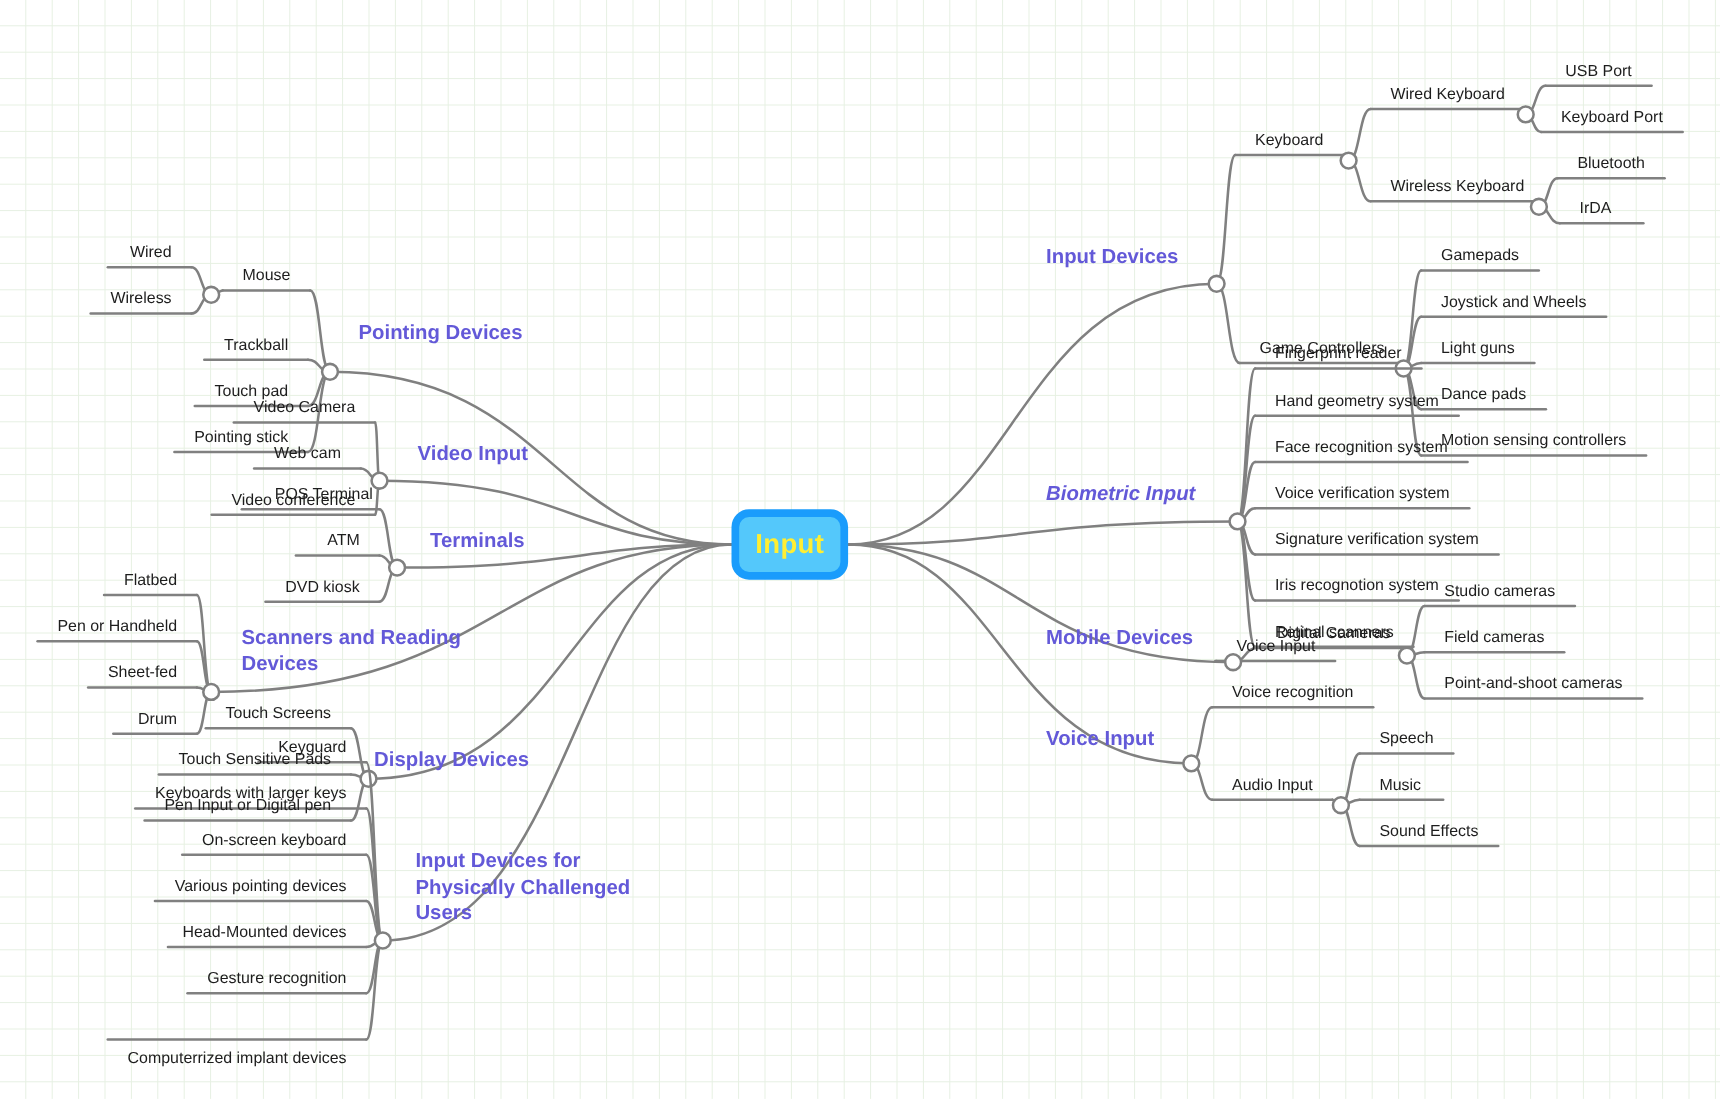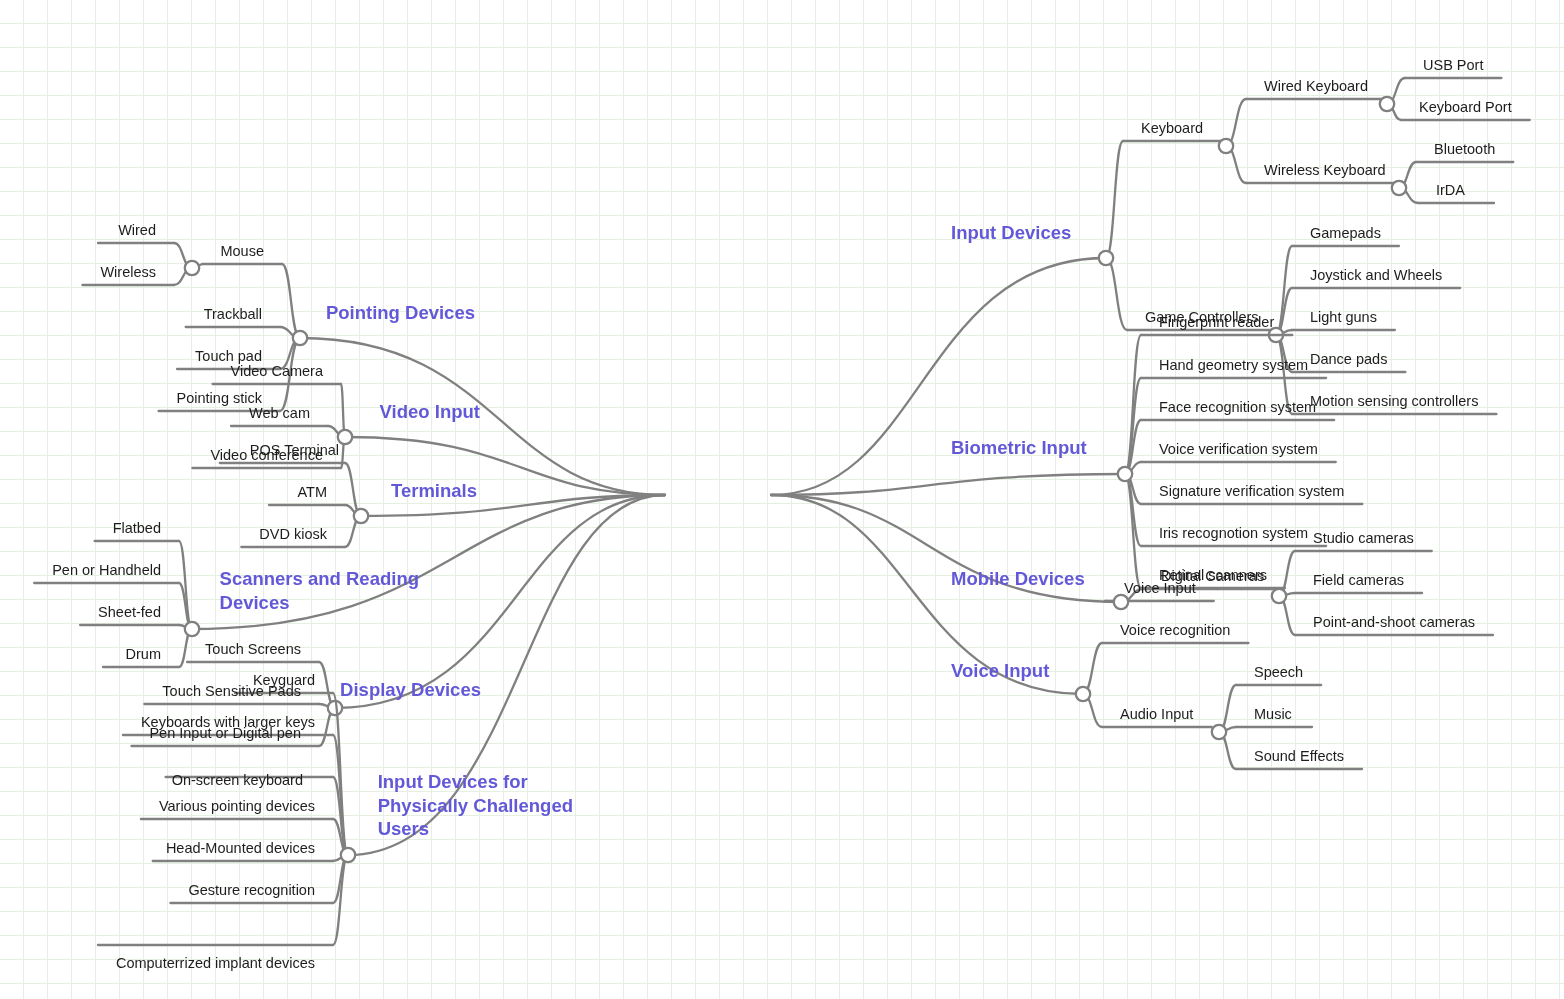--- a/index.html
+++ b/index.html
@@ -216,57 +216,60 @@
       <path d="M 348 855 C 340.2 855, 340.8 819, 333 819" fill="none" stroke="#808080" stroke-width="2.3" stroke-linecap="round"></path>
       <path d="M 333 861 L 152.703125 861" fill="none" stroke="#808080" stroke-width="2.3" stroke-linecap="round"></path>
       <path d="M 348 855 C 340.2 855, 340.8 861, 333 861" fill="none" stroke="#808080" stroke-width="2.3" stroke-linecap="round"></path>
       <path d="M 333 903 L 170.453125 903" fill="none" stroke="#808080" stroke-width="2.3" stroke-linecap="round"></path>
       <path d="M 348 855 C 340.2 855, 340.8 903, 333 903" fill="none" stroke="#808080" stroke-width="2.3" stroke-linecap="round"></path>
       <path d="M 333 945 L 97.9375 945" fill="none" stroke="#808080" stroke-width="2.3" stroke-linecap="round"></path>
       <path d="M 348 855 C 340.2 855, 340.8 945, 333 945" fill="none" stroke="#808080" stroke-width="2.3" stroke-linecap="round"></path>
       <circle cx="348" cy="855" r="7.2" fill="#ffffff" stroke="#808080" stroke-width="2.3"></circle>
     </svg>
 
+  <div id="root">
+    <span>Input</span>
+  </div>
 
   <div id="labels">
       <div class="branch r" style="left: 951px; top: 233px;">Input Devices</div>
       <div class="lbl r" style="left: 1141px; top: 128px;">Keyboard</div>
       <div class="lbl r" style="left: 1264px; top: 86px;">Wired Keyboard</div>
       <div class="lbl r" style="left: 1423px; top: 65px;">USB Port</div>
       <div class="lbl r" style="left: 1419px; top: 107px;">Keyboard Port</div>
       <div class="lbl r" style="left: 1264px; top: 170px;">Wireless Keyboard</div>
       <div class="lbl r" style="left: 1434px; top: 149px;">Bluetooth</div>
       <div class="lbl r" style="left: 1436px; top: 190px;">IrDA</div>
       <div class="lbl r" style="left: 1145px; top: 317px;">Game Controllers</div>
       <div class="lbl r" style="left: 1310px; top: 233px;">Gamepads</div>
       <div class="lbl r" style="left: 1310px; top: 275px;">Joystick and Wheels</div>
       <div class="lbl r" style="left: 1310px; top: 317px;">Light guns</div>
       <div class="lbl r" style="left: 1310px; top: 359px;">Dance pads</div>
       <div class="lbl r" style="left: 1310px; top: 401px;">Motion sensing controllers</div>
-      <div class="branch r" style="left: 951px; top: 448px;">Biometric Input</div>
+      <div class="branch r" style="left: 951px; top: 448px; font-style: italic;">Biometric Input</div>
       <div class="lbl r" style="left: 1159px; top: 322px;">Fingerprint reader</div>
       <div class="lbl r" style="left: 1159px; top: 365px;">Hand geometry system</div>
       <div class="lbl r" style="left: 1159px; top: 407px;">Face recognition system</div>
       <div class="lbl r" style="left: 1159px; top: 449px;">Voice verification system</div>
       <div class="lbl r" style="left: 1159px; top: 491px;">Signature verification system</div>
       <div class="lbl r" style="left: 1159px; top: 533px;">Iris recognotion system</div>
       <div class="lbl r" style="left: 1159px; top: 575px;">Retinal scanners</div>
       <div class="branch r" style="left: 951px; top: 579px;">Mobile Devices</div>
       <div class="lbl r" style="left: 1124px; top: 588px;">Voice Input</div>
       <div class="lbl r" style="left: 1161px; top: 576px;">Digital Cameras</div>
       <div class="lbl r" style="left: 1313px; top: 538px;">Studio cameras</div>
       <div class="lbl r" style="left: 1313px; top: 580px;">Field cameras</div>
       <div class="lbl r" style="left: 1313px; top: 622px;">Point-and-shoot cameras</div>
       <div class="branch r" style="left: 951px; top: 671px;">Voice Input</div>
       <div class="lbl r" style="left: 1120px; top: 630px;">Voice recognition</div>
       <div class="lbl r" style="left: 1120px; top: 714px;">Audio Input</div>
       <div class="lbl r" style="left: 1254px; top: 672px;">Speech</div>
       <div class="lbl r" style="left: 1254px; top: 714px;">Music</div>
       <div class="lbl r" style="left: 1254px; top: 756px;">Sound Effects</div>
-      <div class="branch l" style="left: 475px; top: 313px;">Pointing Devices</div>
+      <div class="branch l" style="left: 475px; top: 302px;">Pointing Devices</div>
       <div class="lbl l" style="left: 264px; top: 251px;">Mouse</div>
       <div class="lbl l" style="left: 156px; top: 230px;">Wired</div>
       <div class="lbl l" style="left: 156px; top: 272px;">Wireless</div>
       <div class="lbl l" style="left: 262px; top: 314px;">Trackball</div>
       <div class="lbl l" style="left: 262px; top: 356px;">Touch pad</div>
       <div class="lbl l" style="left: 262px; top: 398px;">Pointing stick</div>
       <div class="branch l" style="left: 480px; top: 412px;">Video Input</div>
       <div class="lbl l" style="left: 323px; top: 371px;">Video Camera</div>
       <div class="lbl l" style="left: 310px; top: 413px;">Web cam</div>
       <div class="lbl l" style="left: 323px; top: 455px;">Video conference</div>
@@ -282,20 +285,20 @@
       <div class="lbl l" style="left: 161px; top: 654px;">Drum</div>
       <div class="branch l" style="left: 481px; top: 690px;">Display Devices</div>
       <div class="lbl l" style="left: 301px; top: 649px; text-align: center;">Touch Screens</div>
       <div class="lbl l" style="left: 301px; top: 691px;">Touch Sensitive Pads</div>
       <div class="lbl l" style="left: 301px; top: 733px;">Pen Input or Digital pen</div>
       <div class="branch l" style="left: 573px; top: 806px;">Input Devices for
 Physically Challenged
 Users</div>
       <div class="lbl l" style="left: 315px; top: 680px;">Keyguard</div>
       <div class="lbl l" style="left: 315px; top: 722px;">Keyboards with larger keys</div>
-      <div class="lbl l" style="left: 303px; top: 764px; margin-top: 16px;">On-screen keyboard</div>
+      <div class="lbl l" style="left: 315px; top: 764px;">On-screen keyboard</div>
       <div class="lbl l" style="left: 315px; top: 806px;">Various pointing devices</div>
       <div class="lbl l" style="left: 315px; top: 848px;">Head-Mounted devices</div>
       <div class="lbl l" style="left: 315px; top: 890px;">Gesture recognition</div>
       <div class="lbl l" style="left: 315px; top: 963px;">Computerrized implant devices</div>
     </div>
 
 </div>
 
 </body></html>

